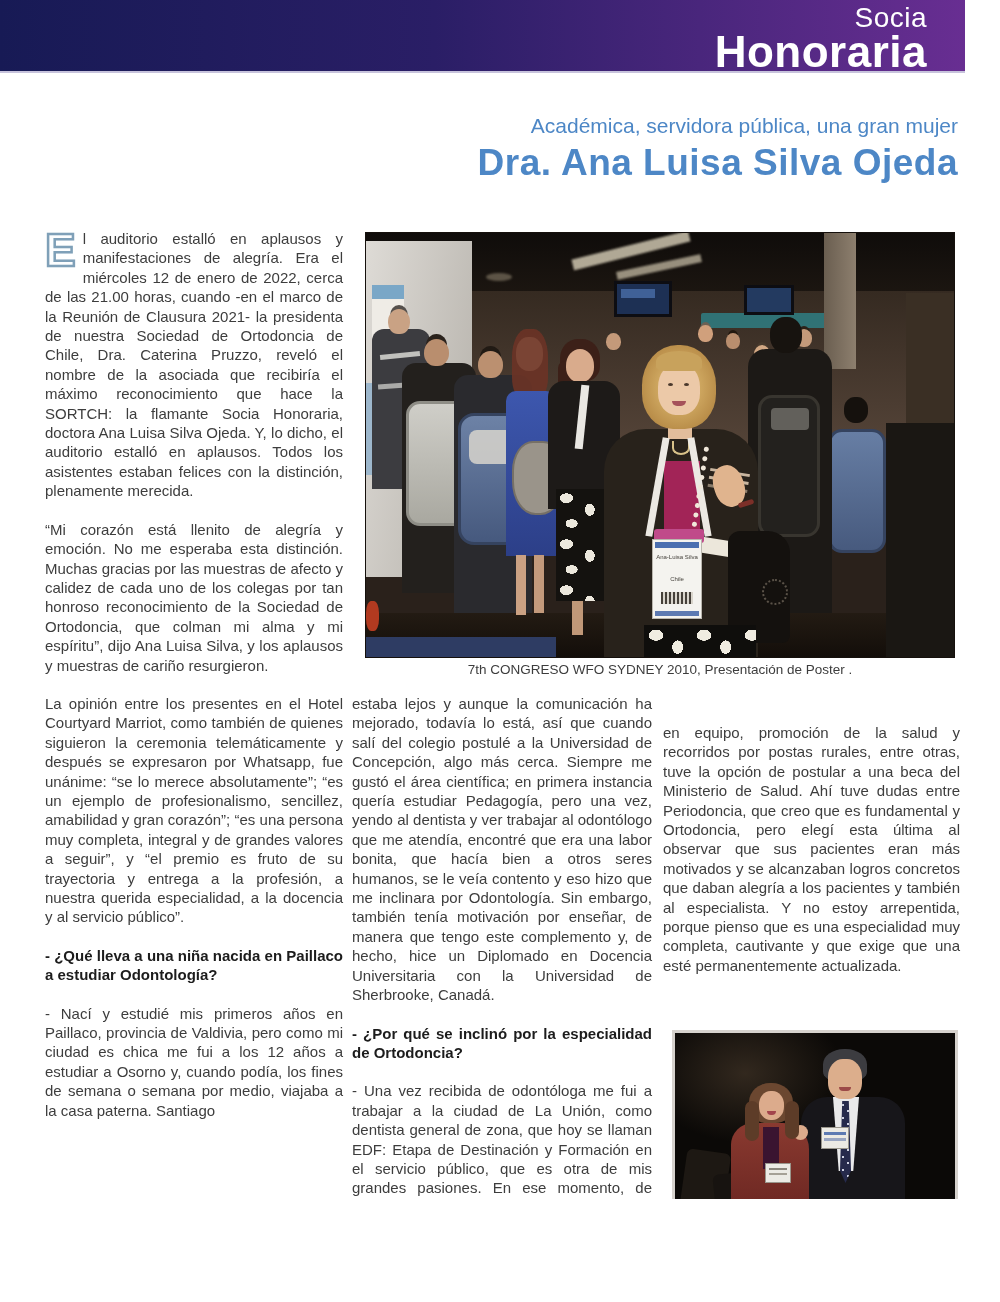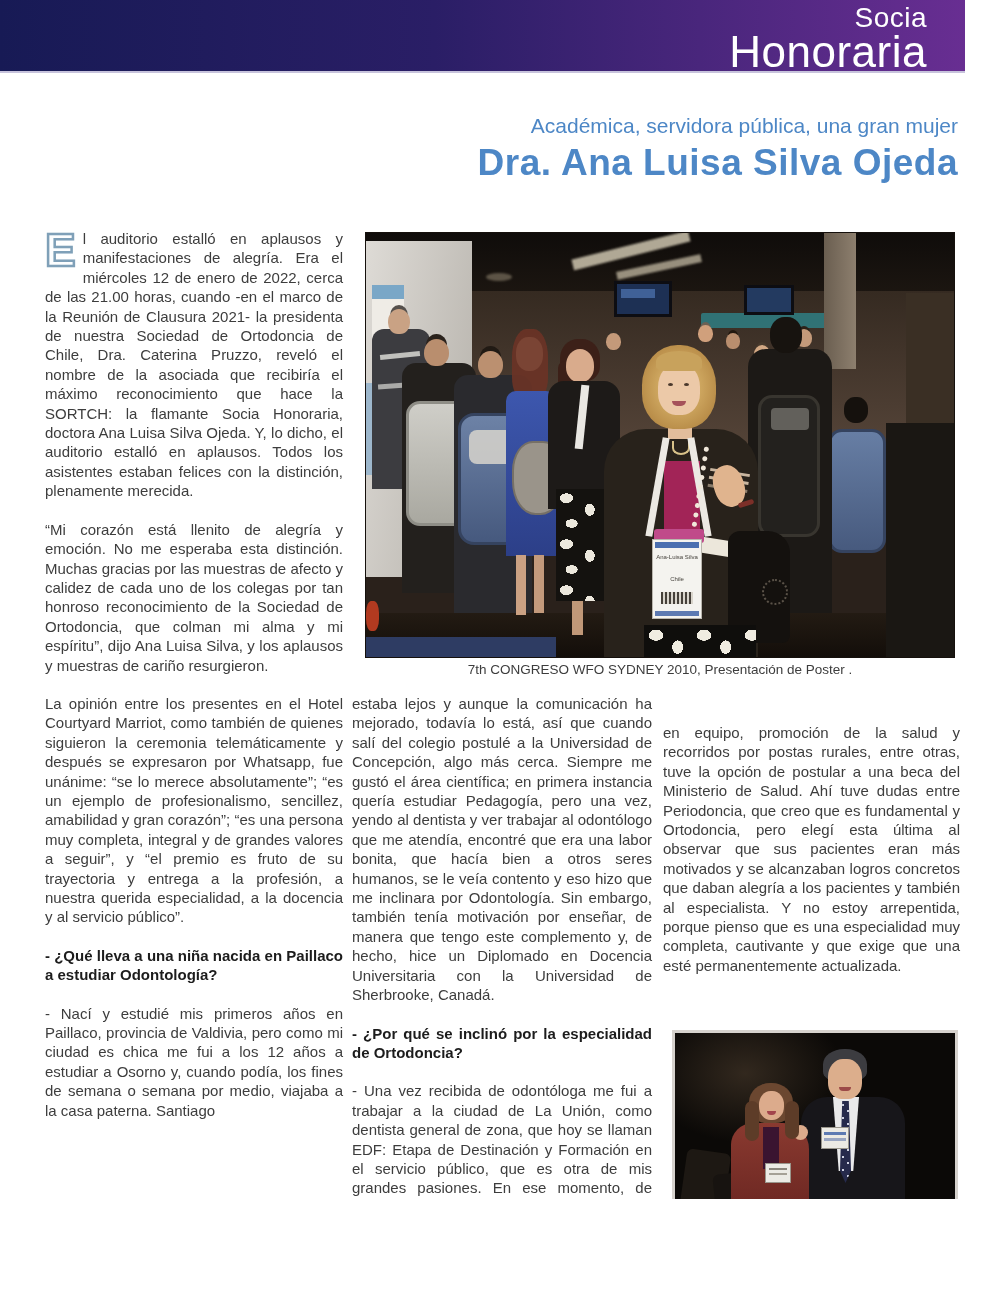--- a/index.html
+++ b/index.html
@@ -6,21 +6,21 @@
   html,body { background:#ffffff; }
   body { width:1000px; height:1302px; position:relative; font-family:"Liberation Sans", sans-serif; }
   .page { position:absolute; inset:0; width:1000px; height:1199px; background:#fff; overflow:hidden; }
 
   
   .banner { position:absolute; left:0; top:0; width:965px; height:73px;
             background:linear-gradient(90deg,#171a55 0%, #2a1e66 45%, #682e92 100%);
             border-bottom:2px solid #c7c3dc; }
   .banner-text { position:absolute; right:38px; top:4px; text-align:right; color:#ffffff; }
   .kicker { font-size:28px; line-height:28px; font-weight:400; letter-spacing:0.5px; }
-  .banner-title { font-size:44px; line-height:40px; font-weight:400; letter-spacing:0.5px; }
+  .banner-title { font-size:44px; line-height:40px; font-weight:700; letter-spacing:0.5px; }
 
   
   .headline { position:absolute; right:42px; top:114px; text-align:right; color:#4d87c6; }
   .subtitle { font-size:21px; font-weight:400; margin-bottom:4px;text-align:right; }
   .main-title { font-size:37px; font-weight:700; letter-spacing:0.5px; }
 
   
   .col { position:absolute; color:#3d3d3d; font-size:15px; line-height:19.4px; text-align:justify; }
   .col p { margin:0 0 19px 0; }
   .col p.q { font-weight:700; color:#1c1c1c; }

